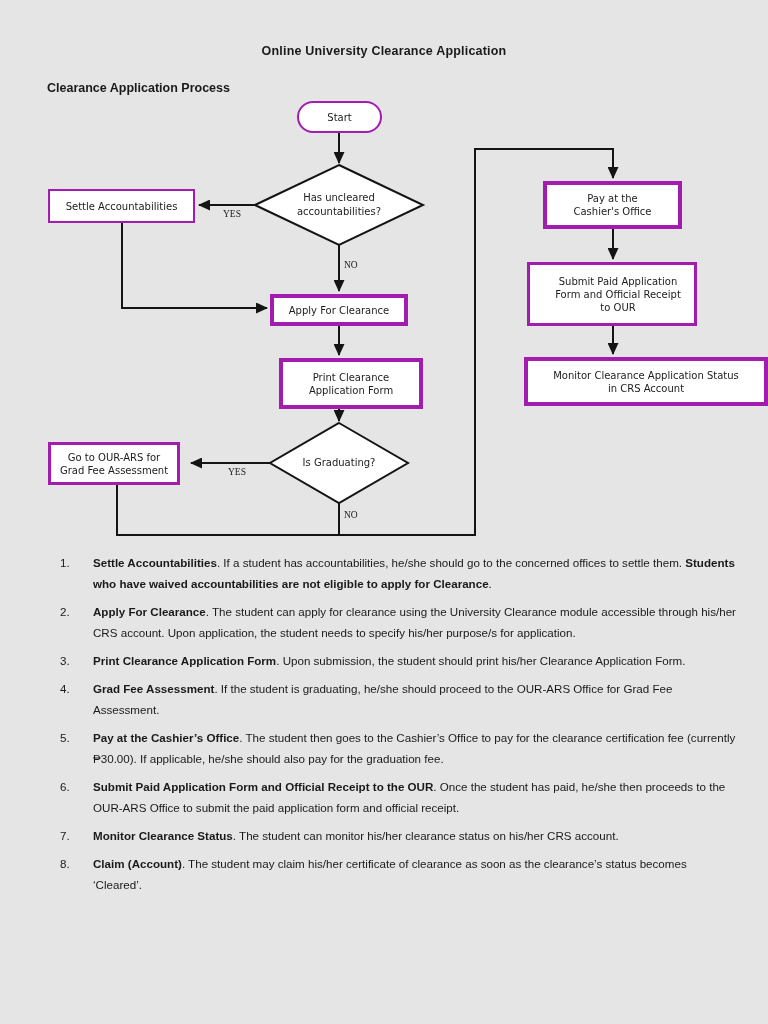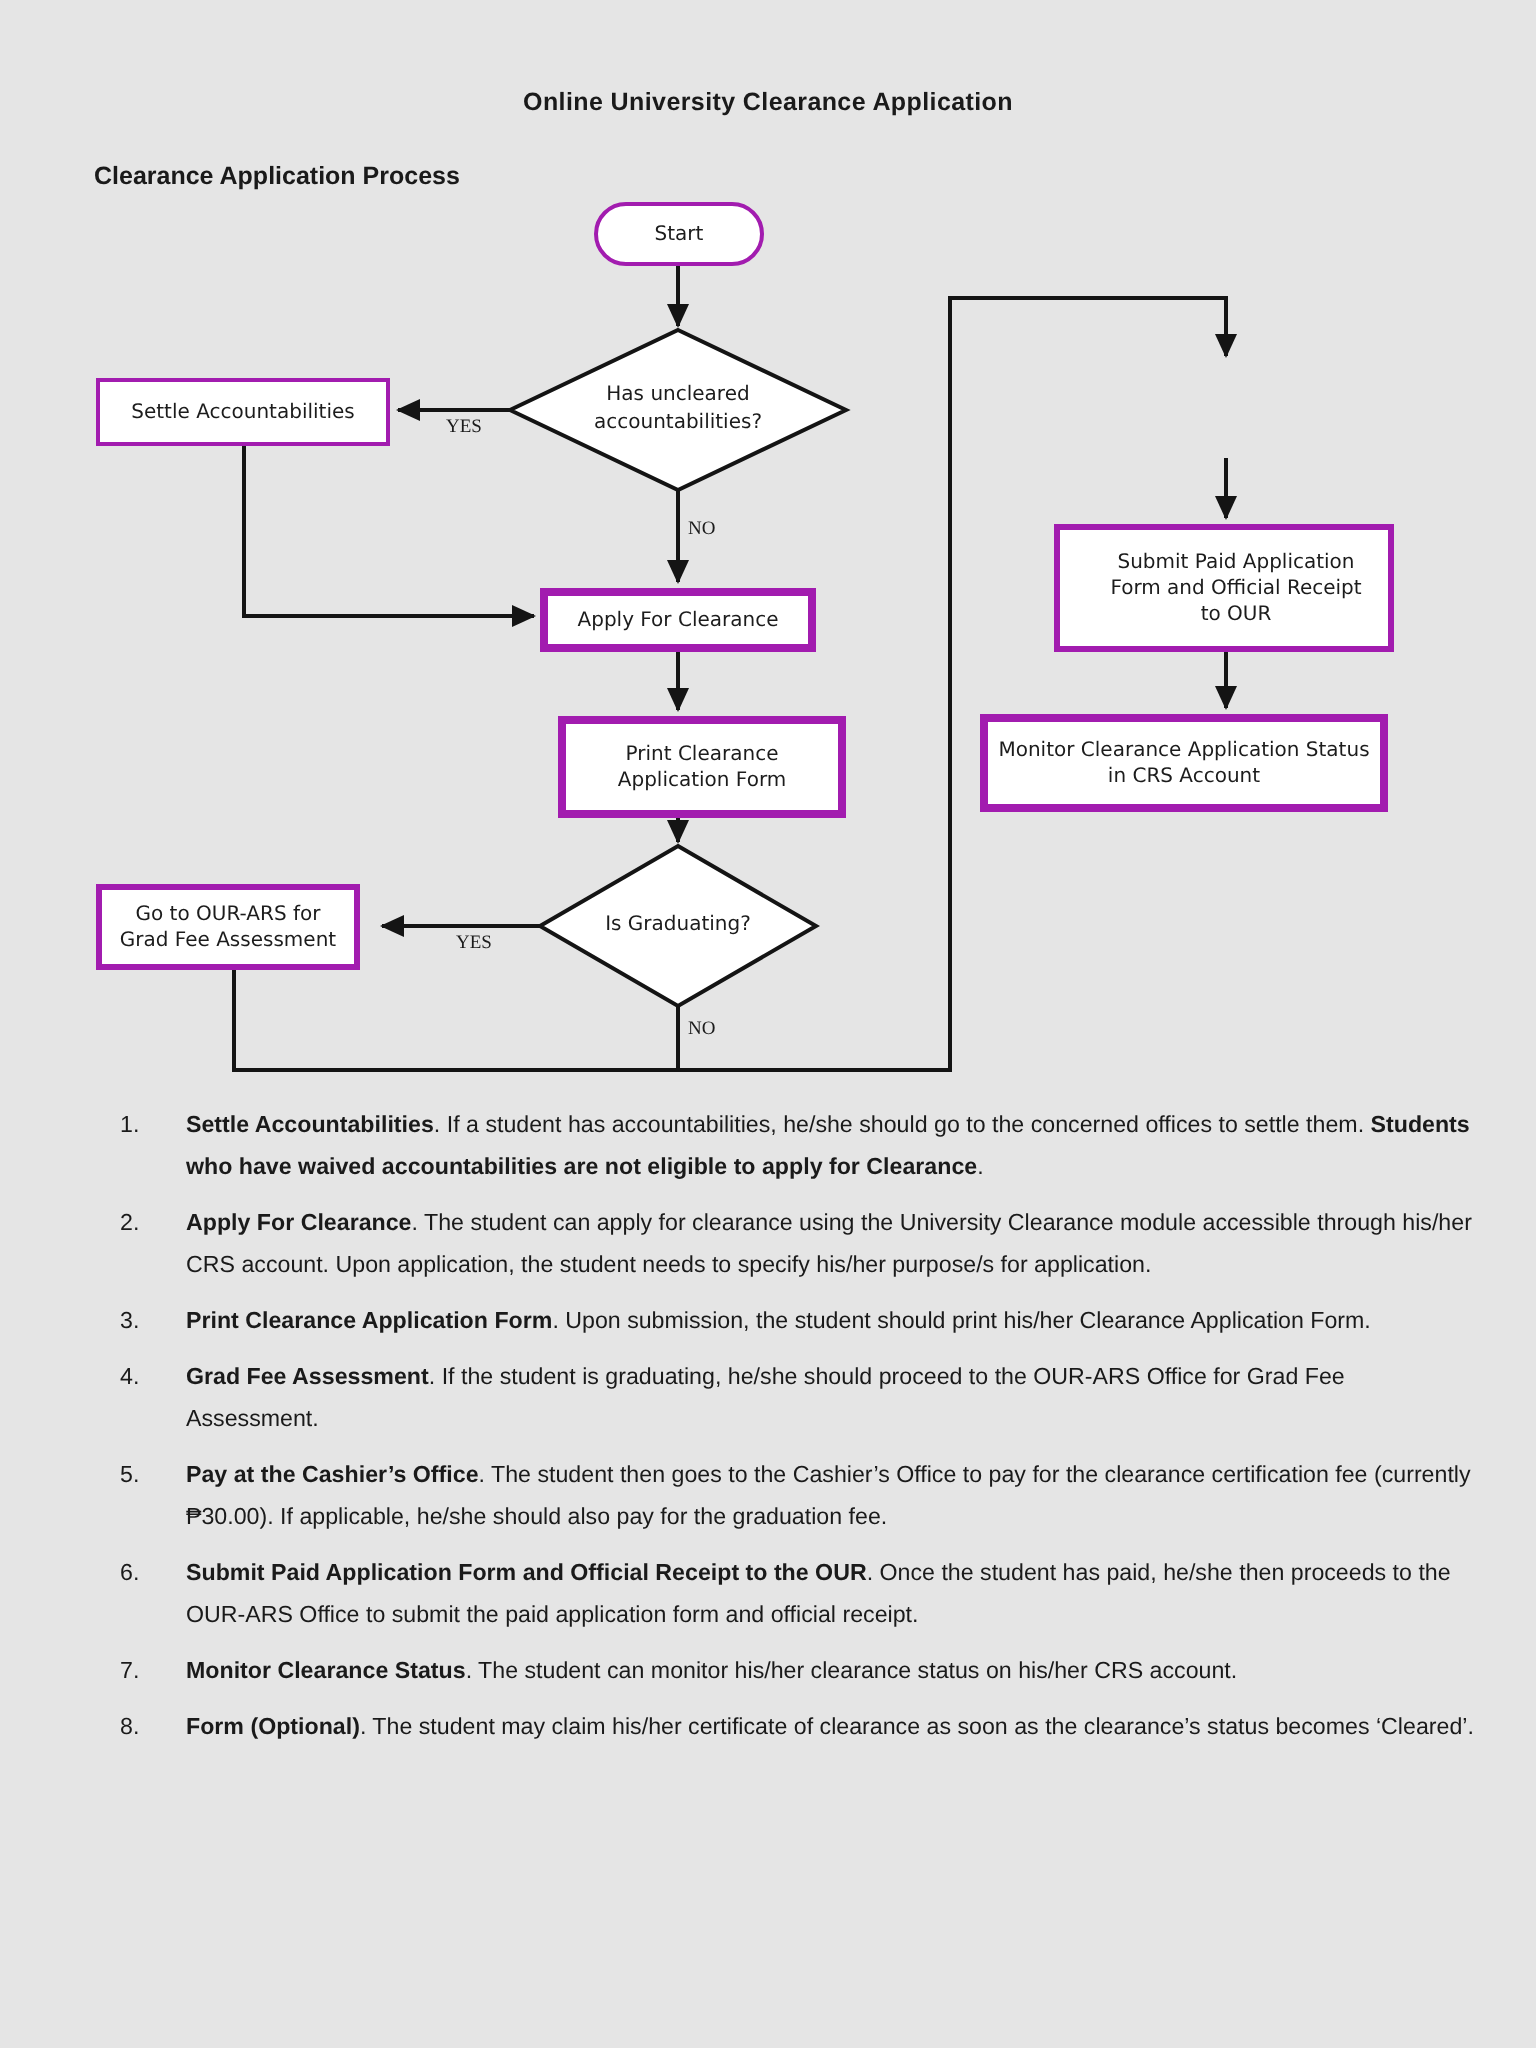--- a/index.html
+++ b/index.html
@@ -68,26 +68,28 @@
   <div class="node" style="left:270px;top:294px;width:138px;height:32px;">Apply For Clearance</div>
 
   <div class="node" style="left:279px;top:358px;width:144px;height:51px;">Print Clearance
 Application Form</div>
 
   <div class="dlabel" style="left:289px;top:456px;width:100px;">Is Graduating?</div>
 
   <div class="node thick" style="left:48px;top:442px;width:132px;height:43px;">Go to OUR-ARS for
 Grad Fee Assessment</div>
 
+  <div class="node" style="left:543px;top:181px;width:139px;height:48px;">Pay at the
+Cashier's Office</div>
 
   <div class="node thick" style="left:527px;top:262px;width:170px;height:64px;padding-left:12px;">Submit Paid Application
 Form and Official Receipt
 to OUR</div>
 
-  <div class="node" style="left:490px;top:357px;width:204px;height:49px;">Monitor Clearance Application Status
+  <div class="node" style="left:524px;top:357px;width:244px;height:49px;">Monitor Clearance Application Status
 in CRS Account</div>
 
   <div class="edge-label" style="left:223px;top:209px;">YES</div>
   <div class="edge-label" style="left:344px;top:260px;">NO</div>
   <div class="edge-label" style="left:228px;top:467px;">YES</div>
   <div class="edge-label" style="left:344px;top:510px;">NO</div>
 
   <div class="steps">
     <div class="step">
       <span class="num">1.</span>
@@ -112,17 +114,17 @@
     <div class="step">
       <span class="num">6.</span>
       <span class="body"><b>Submit Paid Application Form and Official Receipt to the OUR</b><span>. Once the student has paid, he/she then proceeds to the OUR-ARS Office to submit the paid application form and official receipt.</span><b></b><span></span></span>
     </div>
     <div class="step">
       <span class="num">7.</span>
       <span class="body"><b>Monitor Clearance Status</b><span>. The student can monitor his/her clearance status on his/her CRS account.</span><b></b><span></span></span>
     </div>
     <div class="step">
       <span class="num">8.</span>
-      <span class="body"><b>Form (Optional)</b><span>. The student may claim his/her certificate of clearance as soon as the clearance’s status becomes ‘Cleared’.</span><b></b><span></span></span>
+      <span class="body"><b>Claim (Account)</b><span>. The student may claim his/her certificate of clearance as soon as the clearance’s status becomes ‘Cleared’.</span><b></b><span></span></span>
     </div>
   </div>
 
 </div>
 
 </body></html>

